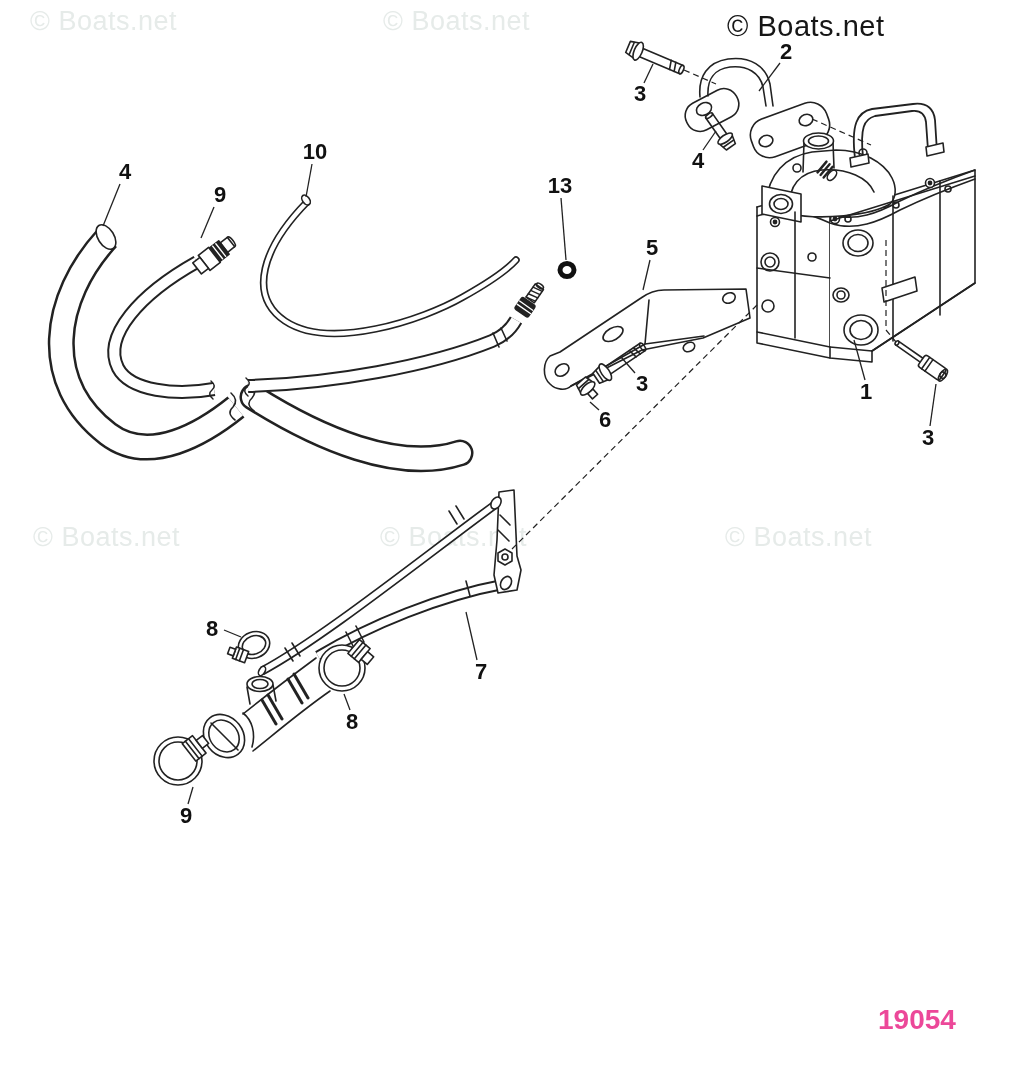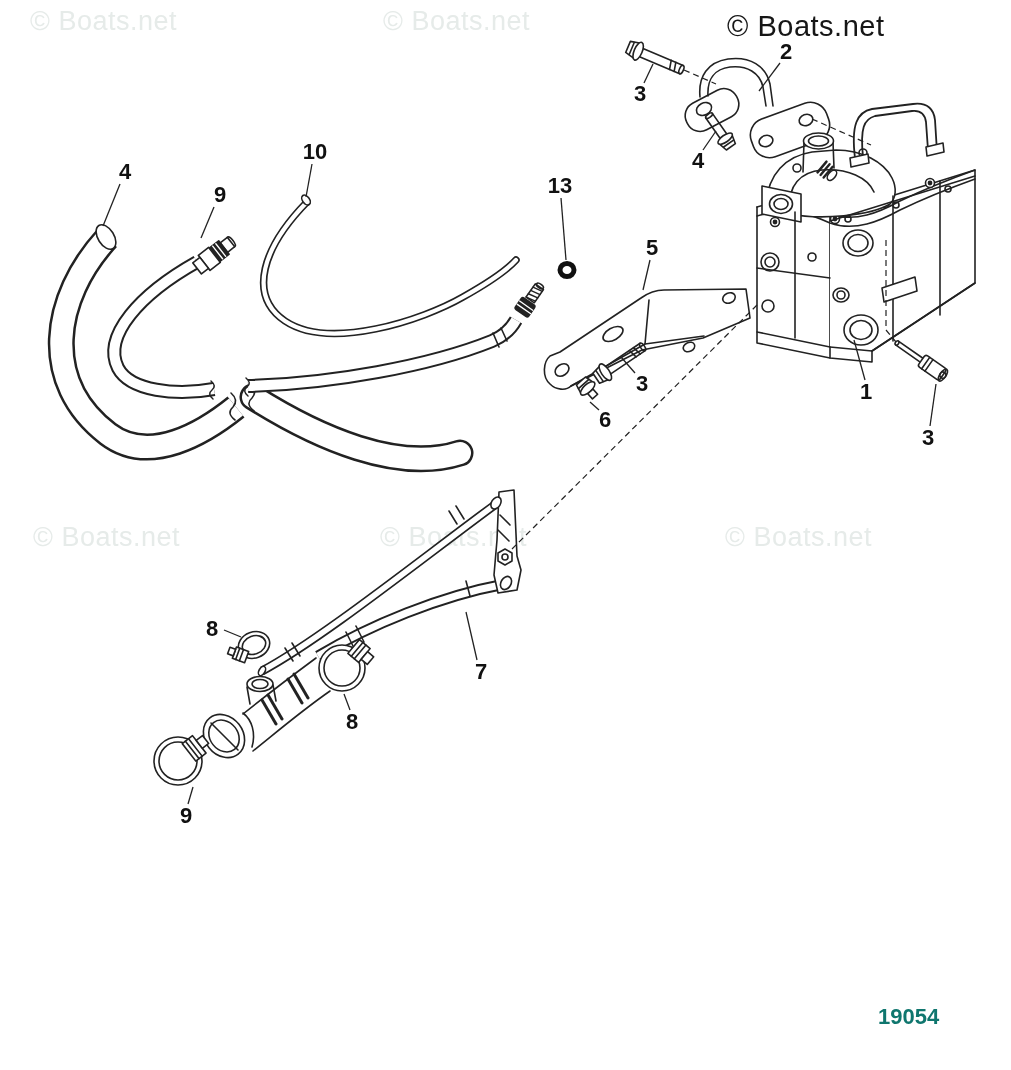--- a/index.html
+++ b/index.html
@@ -12,21 +12,21 @@
     font-size:27px;letter-spacing:.5px;line-height:1;
   }
   .wm.light{color:#e6ebe9;}
   .wm.dark{color:#161616;font-size:29px;}
   svg.art{position:absolute;left:0;top:0;}
   .callout{
     position:absolute;transform:translate(-50%,-50%);
     font-weight:bold;font-size:22px;color:#111;line-height:1;
   }
   .diagram-number{
-    position:absolute;font-weight:bold;font-size:22px;color:#0f766e;line-height:1;
+    position:absolute;font-weight:bold;font-size:28px;color:#ec4899;line-height:1;
   }
 </style>
 </head>
 <body>
 
 <div class="canvas" style="background: rgb(255, 255, 255);">
 
   <div class="wm light" style="left: 30px; top: 8px; color: rgb(230, 235, 233);">© Boats.net</div>
   <div class="wm light" style="left: 383px; top: 8px; color: rgb(230, 235, 233);">© Boats.net</div>
   <div class="wm dark" style="left: 727px; top: 12px; color: rgb(22, 22, 22);">© Boats.net</div>

